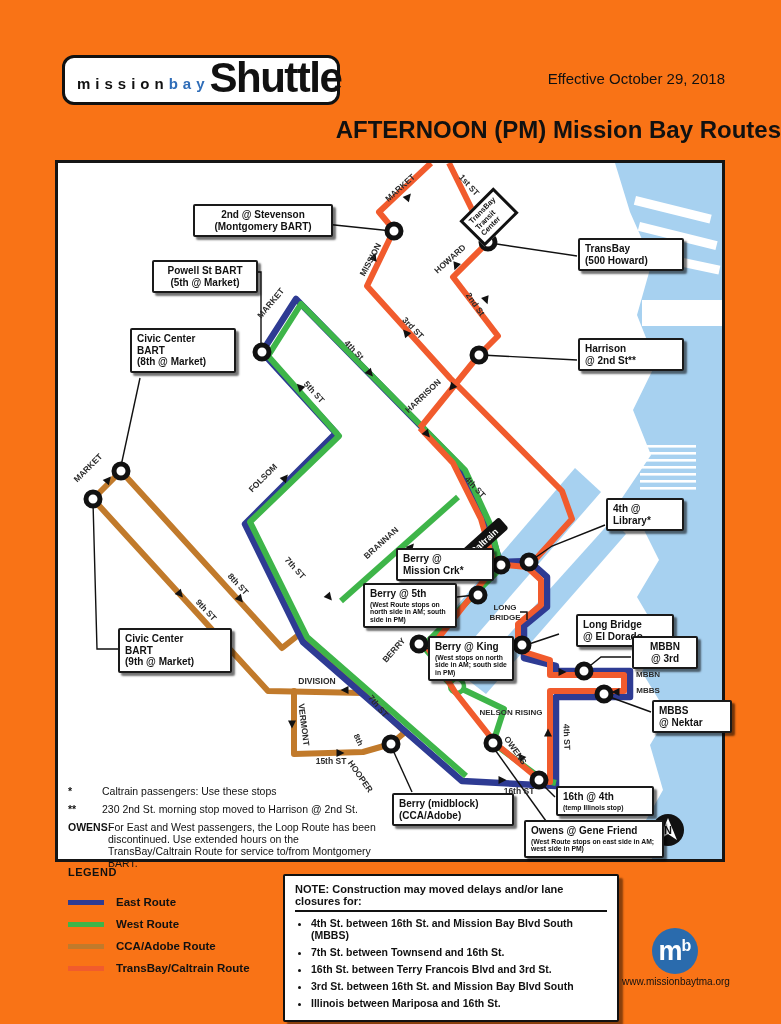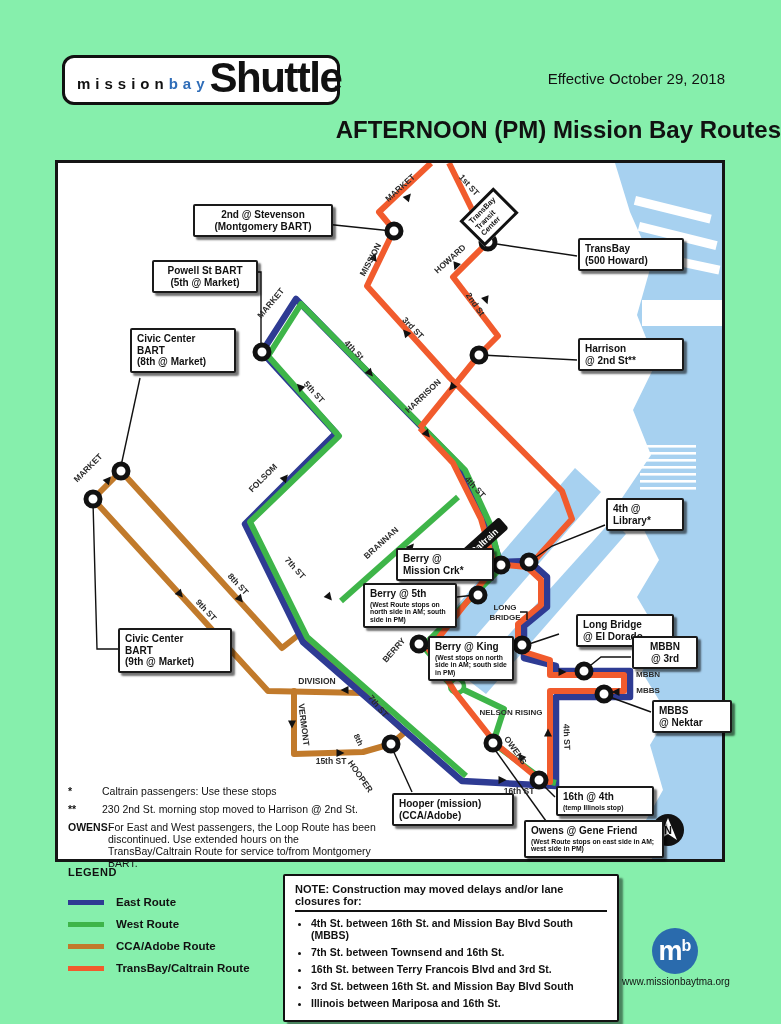--- a/index.html
+++ b/index.html
@@ -1,16 +1,16 @@
 <!DOCTYPE html>
 <html><head>
 <meta charset="utf-8">
 <style>
   html,body{margin:0;padding:0;background:#fff;}
-  #page{position:relative;width:781px;height:1024px;background:#86efac;overflow:hidden;
+  #page{position:relative;width:781px;height:1024px;background:#f97316;overflow:hidden;
         font-family:"Liberation Sans",sans-serif;color:#111;}
   
   .logo-box{position:absolute;left:62px;top:55px;width:278px;height:50px;border:3px solid #111;
             border-radius:12px;display:flex;align-items:flex-end;padding:2px 10px 4px 12px;box-sizing:border-box;background:#fff;}
   .logo-small{font-weight:bold;font-size:15px;letter-spacing:5px;padding-bottom:6px;}
   .logo-bay{color:#2f6db8;}
   .logo-big{font-weight:bold;font-size:42px;letter-spacing:-1.5px;line-height:0.95;}
   .effective{position:absolute;right:56px;top:70px;font-size:15px;color:#111;}
   .page-title{position:absolute;left:0;top:116px;width:781px;text-align:right;
               font-size:24px;font-weight:bold;}
@@ -284,21 +284,21 @@
     </div>
     <div class="callout left" style="left:498px;top:623px;width:84px;">
       <div class="c-label">16th @ 4th</div>
       <div class="c-sub">(temp Illinois stop)</div>
     </div>
     <div class="callout left" style="left:466px;top:657px;width:126px;">
       <div class="c-label">Owens @ Gene Friend</div>
       <div class="c-sub">(West Route stops on east side in AM; west side in PM)</div>
     </div>
     <div class="callout left" style="left:334px;top:630px;width:108px;">
-      <div class="c-label">Hooper (mission)
+      <div class="c-label">Berry (midblock)
 (CCA/Adobe)</div>
     </div>
 
     <div class="footnotes">
       <div class="fn-row">
         <span class="fn-mark">*</span>
         <span>Caltrain passengers: Use these stops</span>
       </div>
       <div class="fn-row">
         <span class="fn-mark">**</span>

